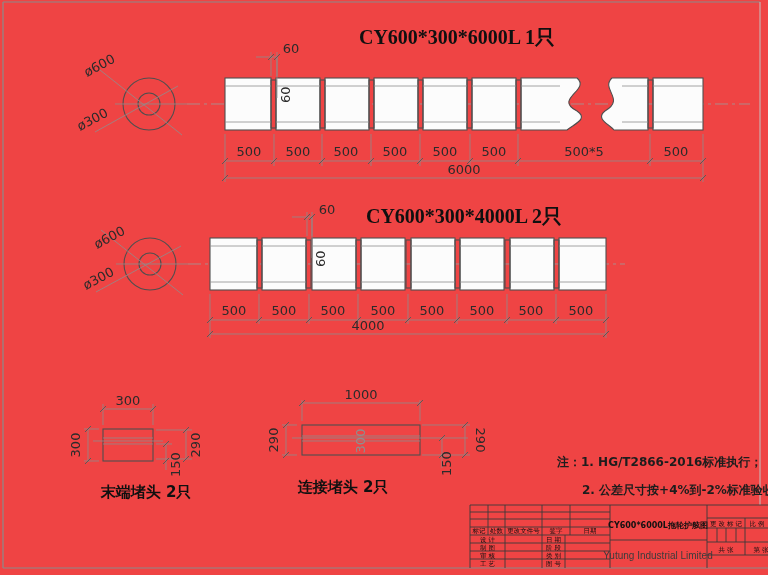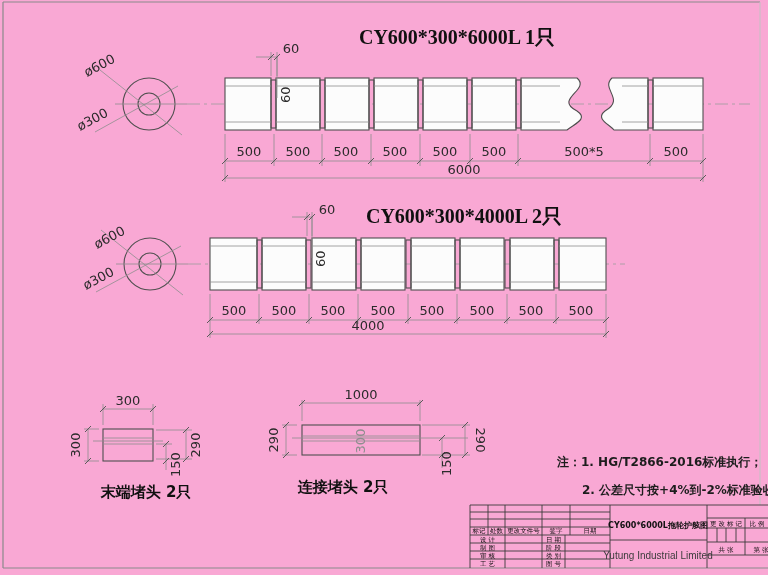--- a/index.html
+++ b/index.html
@@ -1,16 +1,16 @@
 <!DOCTYPE html>
 <html><head>
 <meta charset="utf-8">
 <style>
   html,body{margin:0;padding:0;background:#e8e8e8;}
-  .page{position:relative;width:768px;height:575px;background:#f9a8d4;overflow:hidden;
+  .page{position:relative;width:768px;height:575px;background:#ef4444;overflow:hidden;
         font-family:"DejaVu Sans",sans-serif;}
   svg{display:block;}
   .s1{stroke:#4f4f4f;stroke-width:1.1;fill:none}
   .s1f{stroke:#4f4f4f;stroke-width:1.1;fill:#fcfcfc}
   .s2{stroke:#8e8e8e;stroke-width:0.8;fill:none}
   .cl{stroke:#9d9d9d;stroke-width:0.8;fill:none;stroke-dasharray:13 4 3 4}
   .frame{stroke:#8a8a8a;stroke-width:1.2;fill:none}
   .frame2{stroke:#c2c2c2;stroke-width:1;fill:none}
   .tb{stroke:#3a3a3a;stroke-width:0.9;fill:none}
   .tick{stroke:#5a5a5a;stroke-width:1;fill:none}

